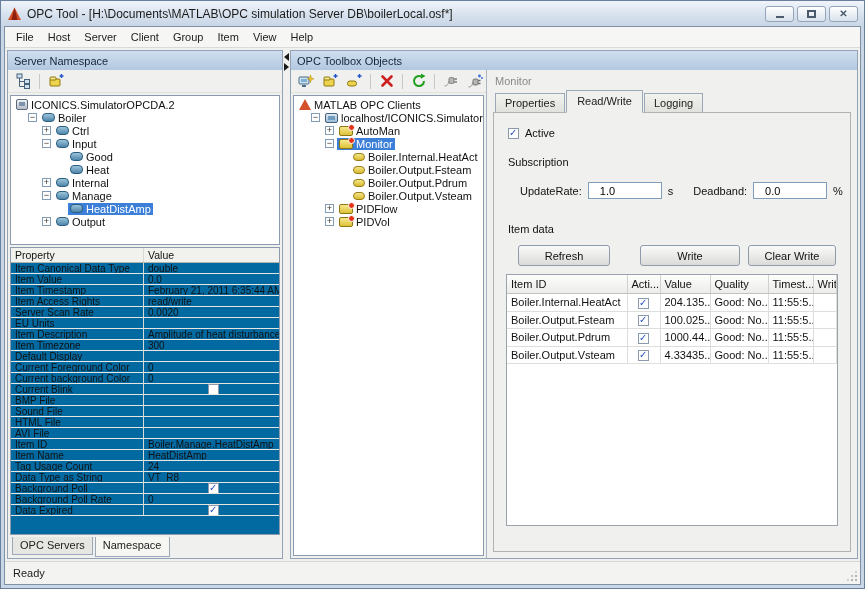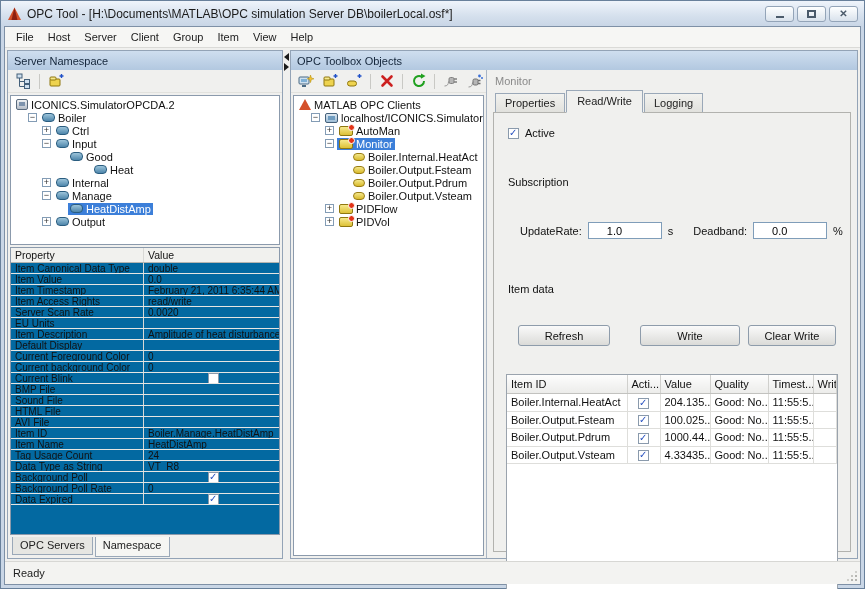--- a/index.html
+++ b/index.html
@@ -73,26 +73,26 @@
   .rg-body{flex:1;display:flex;min-height:0;}
   .mid-col{width:196px;flex:0 0 196px;display:flex;flex-direction:column;border-right:1px solid #aab6c4;min-height:0;}
   .midtree{flex:1;margin:2px;background:#fff;border:1px solid #8b9aac;font-size:11px;overflow:hidden;padding-top:2px;min-height:0;}
   .right-pane{flex:1;display:flex;flex-direction:column;padding:2px 6px 6px;min-width:0;}
   .monitor-title{font-size:11px;color:#8a8a8a;margin:3px 0 3px 2px;}
   .rtabs{display:flex;align-items:flex-end;padding-left:2px;position:relative;z-index:2;}
   .rtab{font-size:11px;padding:3px 9px;border:1px solid #9aa8b8;border-bottom:none;
     background:linear-gradient(#f2f2ef,#e1e1dd);margin-right:1px;color:#222;}
   .rtab.active{background:#f0f0ee;padding:4px 10px 5px;border-bottom:1px solid #f0f0ee;margin-bottom:-1px;}
   .tabpage{flex:1;border:1px solid #b2b2ae;background:#f0f0ee;padding:12px 10px 8px;display:flex;
-    flex-direction:column;min-height:0;gap:20px;}
+    flex-direction:column;min-height:0;}
   .row-active{display:flex;align-items:center;gap:6px;font-size:11px;margin:2px 0 0 4px;color:#111;}
   .sec-label{font-size:11px;margin:17px 0 0 4px;color:#111;}
   .sub-controls{display:flex;align-items:center;gap:6px;margin:14px 0 0 16px;font-size:11px;color:#111;}
   .numfield{width:74px;height:17px;border:1px solid #7f9db9;font:11px "Liberation Sans",sans-serif;
-    padding:0 18px;background:#fff;}
+    padding:0 11px;background:#fff;}
   .dead-label{margin-left:14px;}
   .btnrow{display:flex;align-items:center;margin:10px 2px 0;}
   .btn{height:21px;border:1px solid #8e9cab;border-radius:3px;background:linear-gradient(#fafafa,#dbdbd8);
     font:11px "Liberation Sans",sans-serif;padding:0 12px;color:#111;}
   .btn-refresh{width:92px;margin-left:12px;}
   .btn-write{width:100px;margin-right:8px;}
   .btn-clear{width:88px;margin-right:2px;}
   .spacer{flex:1;}
   .itable-wrap{margin:8px 2px 0;background:#fff;border:1px solid #9aa3ad;height:252px;flex:0 0 252px;overflow:hidden;}
   table.itable{border-collapse:collapse;width:100%;font-size:11px;table-layout:fixed;color:#111;}
@@ -201,21 +201,21 @@
       <span class="nlabel">Input</span>
     </span>
   </div>
             <div class="tree-row" style="padding-left: 45px;">
     <span class="exp" style="visibility: hidden;"></span>
     <span class="nwrap">
       <span class="nico ic-node"></span>
       <span class="nlabel">Good</span>
     </span>
   </div>
-            <div class="tree-row" style="padding-left: 45px; margin-left: 24px;">
+            <div class="tree-row" style="padding-left: 45px;">
     <span class="exp" style="visibility: hidden;"></span>
     <span class="nwrap">
       <span class="nico ic-node"></span>
       <span class="nlabel">Heat</span>
     </span>
   </div>
             <div class="tree-row" style="padding-left: 31px;">
     <span class="exp">+</span>
     <span class="nwrap">
       <span class="nico ic-node"></span>
@@ -270,20 +270,24 @@
     <div class="pcell pname">Server Scan Rate</div>
     <div class="pcell pval">0.0020</div>
   </div>
               <div class="prow">
     <div class="pcell pname">EU Units</div>
     <div class="pcell pval"></div>
   </div>
               <div class="prow">
     <div class="pcell pname">Item Description</div>
     <div class="pcell pval">Amplitude of heat disturbance</div>
+  </div>
+              <div class="prow">
+    <div class="pcell pname">Item Timezone</div>
+    <div class="pcell pval">300</div>
   </div>
               <div class="prow">
     <div class="pcell pname">Default Display</div>
     <div class="pcell pval"></div>
   </div>
               <div class="prow">
     <div class="pcell pname">Current Foreground Color</div>
     <div class="pcell pval">0</div>
   </div>
               <div class="prow">

